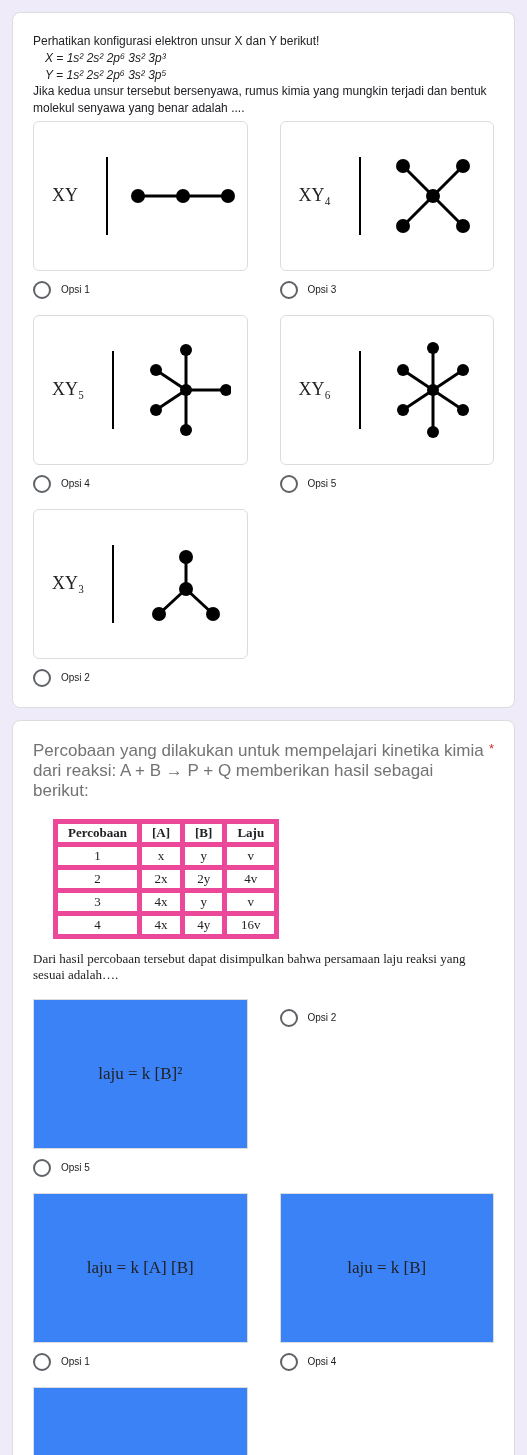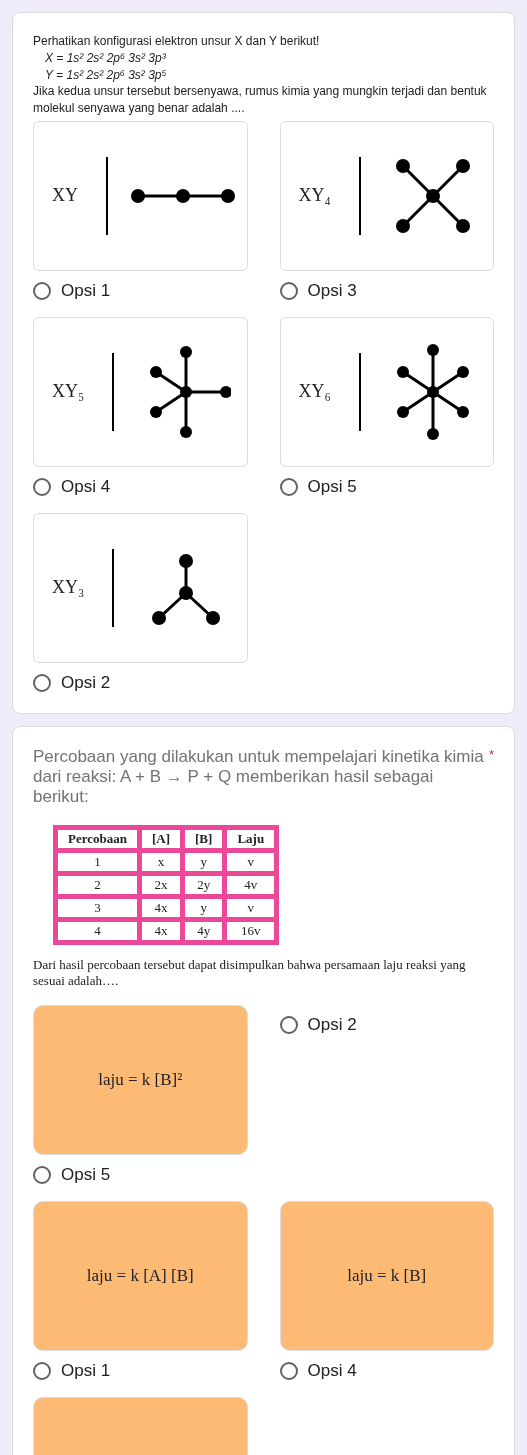--- a/index.html
+++ b/index.html
@@ -58,21 +58,21 @@
     flex: 1;
     display: flex;
     align-items: center;
     justify-content: center;
     height: 100%;
   }
   .radio-row {
     display: flex;
     align-items: center;
     margin-top: 10px;
-    font-size: 17px;
+    font-size: 10px;
     color: #202124;
   }
   .radio-outer {
     width: 18px; height: 18px;
     border: 2px solid #5f6368;
     border-radius: 50%;
     margin-right: 10px;
   }
   .q2-title {
     font-size: 17px;
@@ -94,26 +94,26 @@
   }
   .data-table th { font-weight: bold; }
   .table-caption {
     font-family: "Times New Roman", serif;
     font-size: 13px;
     margin-bottom: 16px;
     margin-top: 12px;
   }
   .rate-card {
     border: 1px solid #dadce0;
-    border-radius: 10px;
+    border-radius: 0;
     height: 150px;
     display: flex;
     align-items: center;
     justify-content: center;
-    background: #fdba74;
+    background: #3b82f6;
   }
   .rate-card .formula {
     font-family: "Times New Roman", serif;
     font-size: 17px;
   }
 </style>
 </head>
 <body>
 
 <div class="card">

